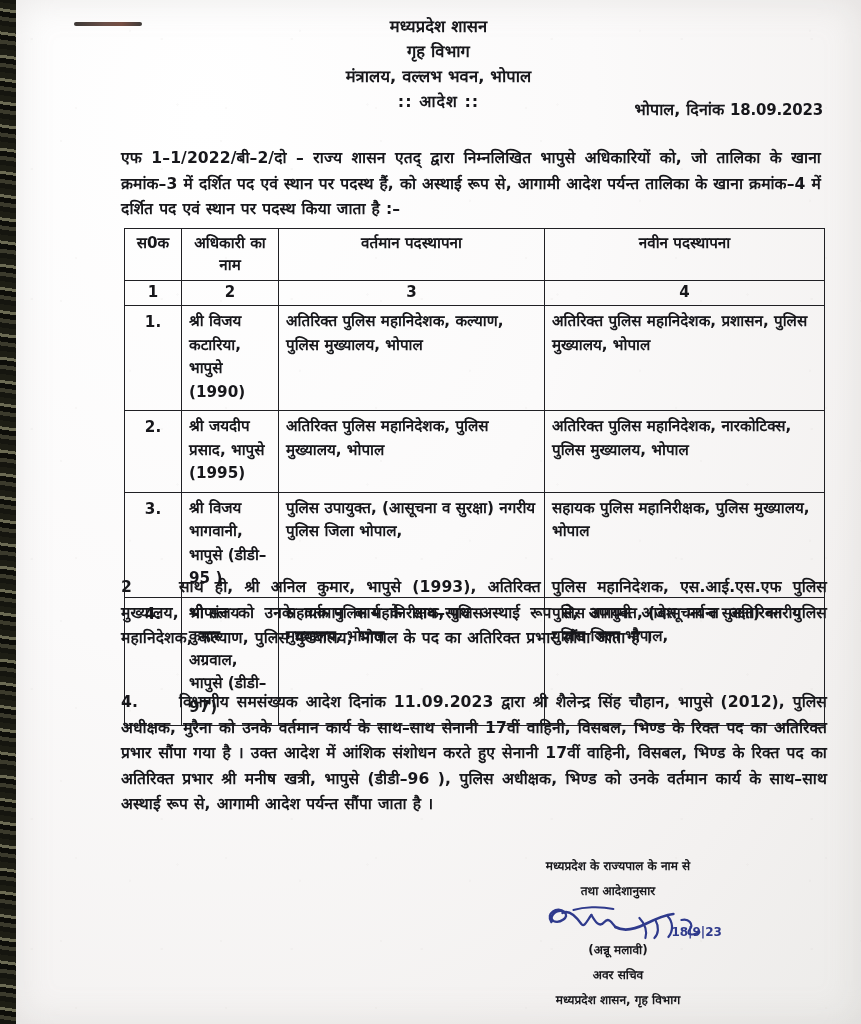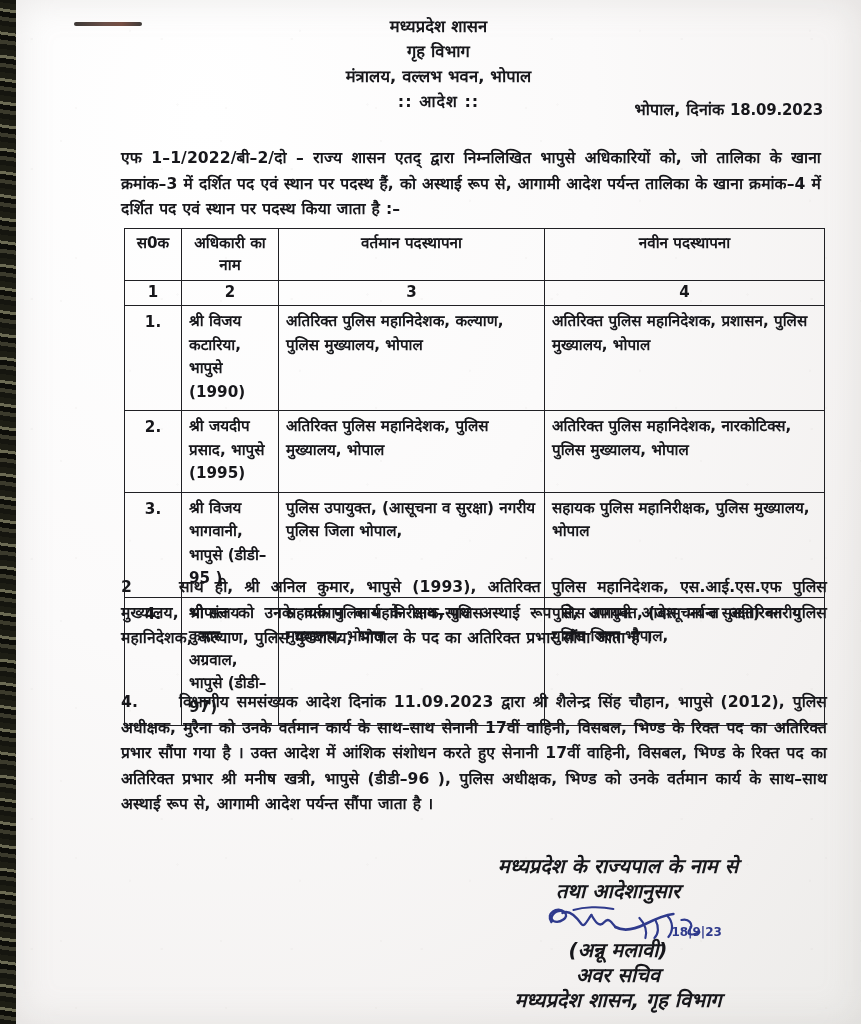--- a/index.html
+++ b/index.html
@@ -197,26 +197,25 @@
 
   
   #sign-block {
     position: absolute;
     right: 78px;
     top: 854px;
     text-align: center;
     width: 330px;
   }
   #sign-block .s-line {
-    font-size: 20px;
+    font-size: 12px;
     line-height: 25px;
     font-weight: 700;
     color: #17171b;
     white-space: nowrap;
-    font-style: italic;
   }
   #sign-wrap {
     position: relative;
     height: 34px;
   }
   #signature-mark {
     position: absolute;
     left: 50%;
     top: -4px;
     transform: translateX(-46%);

